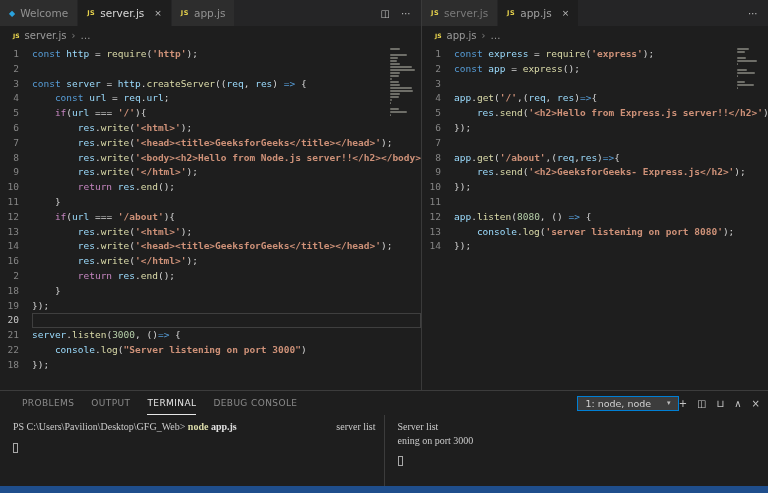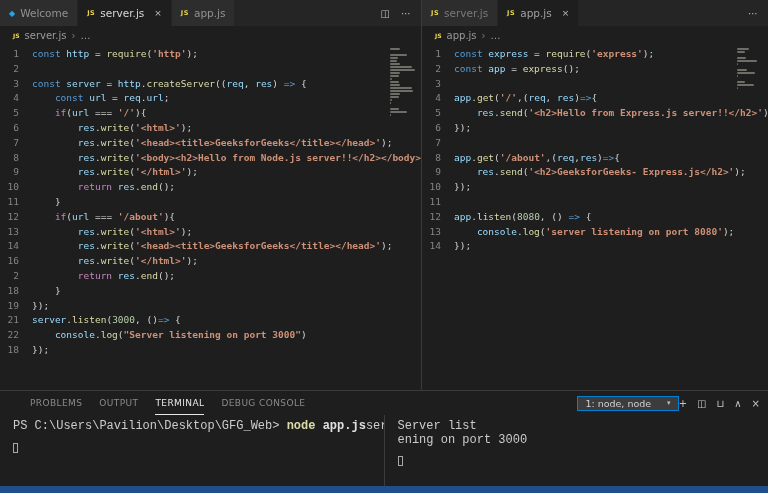--- a/index.html
+++ b/index.html
@@ -44,33 +44,33 @@
   .tk-s { color:var(--str,#ce9178);font-weight:bold; }
   .tk-n { color:var(--num,#b5cea8); }
   .tk-p { color:var(--pun,#d4d4d4); }
 
   .minimap { position:absolute; top:48px; right:3px; width:28px; display:flex;
              flex-direction:column; gap:1px; }
   .mmline { height:2px; background:#8a8a82; opacity:.75; border-radius:1px; }
 
   
   .panel { height:96px; flex:0 0 96px; border-top:1px solid #3c3c3c; display:flex; flex-direction:column; background:#1e1e1e; }
-  .panel-header { height:24px; flex:0 0 24px; display:flex; justify-content:space-between; align-items:center; padding:0 8px 0 30px; }
+  .panel-header { height:24px; flex:0 0 24px; display:flex; justify-content:space-between; align-items:center; padding:0 8px 0 22px; }
   .panel-tabs { display:flex; gap:17px; height:100%; }
   .ptab { display:flex; align-items:center; font-size:9px; letter-spacing:.4px; color:#8a8a8a;
           border-bottom:1px solid transparent; }
   .ptab.active { color:#e7e7e7; border-bottom-color:#e7e7e7; }
   .panel-right { display:flex; align-items:center; gap:0; color:#c5c5c5; font-size:10px; }
   .term-select { display:flex; align-items:center; gap:16px; background:#3c3c3c;
                  border:1px solid var(--select_border,#007fd4); padding:1px 7px; font-size:9.5px; color:#d0d0d0; }
   .term-select .chev { font-size:7px; color:#bdbdbd; }
   .pa-icon { cursor:default; }
 
-  .terminals { flex:1; display:flex; font-family:Liberation Mono, monospace;
-               font-size:12px; line-height:13.5px; color:var(--term_fg,#cccccc); }
+  .terminals { flex:1; display:flex; font-family:Liberation Serif, serif;
+               font-size:10px; line-height:13.5px; color:var(--term_fg,#cccccc); }
   .term { flex:1; padding:5px 8px 0 13px; overflow:hidden; }
   .term + .term { border-left:1px solid #3c3c3c; }
   .tline.row { display:flex; justify-content:space-between; white-space:pre; }
   .tcmd { color:var(--fn,#dcdcaa); font-weight:bold; }
   .targ { color:#e0e0e0; font-weight:bold; }
   .tcursor { width:5px; height:10px; border:1px solid #a8a8a8; margin-top:9px; }
 
   .statusbar { height:7px; flex:0 0 7px; background:var(--status,#1f4e8c); }
 </style>
 </head>
@@ -119,20 +119,21 @@
           <div class="line"><span class="lnum">9</span><span class="ltext"><span class="tk-p">        </span><span class="tk-v">res</span><span class="tk-p">.</span><span class="tk-f">write</span><span class="tk-p">(</span><span class="tk-s">'&lt;/html&gt;'</span><span class="tk-p">);</span></span></div>
           <div class="line"><span class="lnum">10</span><span class="ltext"><span class="tk-p">        </span><span class="tk-c">return</span><span class="tk-p"> </span><span class="tk-v">res</span><span class="tk-p">.</span><span class="tk-f">end</span><span class="tk-p">();</span></span></div>
           <div class="line"><span class="lnum">11</span><span class="ltext"><span class="tk-p">    }</span></span></div>
           <div class="line"><span class="lnum">12</span><span class="ltext"><span class="tk-p">    </span><span class="tk-c">if</span><span class="tk-p">(</span><span class="tk-v">url</span><span class="tk-p"> === </span><span class="tk-s">'/about'</span><span class="tk-p">){</span></span></div>
           <div class="line"><span class="lnum">13</span><span class="ltext"><span class="tk-p">        </span><span class="tk-v">res</span><span class="tk-p">.</span><span class="tk-f">write</span><span class="tk-p">(</span><span class="tk-s">'&lt;html&gt;'</span><span class="tk-p">);</span></span></div>
           <div class="line"><span class="lnum">14</span><span class="ltext"><span class="tk-p">        </span><span class="tk-v">res</span><span class="tk-p">.</span><span class="tk-f">write</span><span class="tk-p">(</span><span class="tk-s">'&lt;head&gt;&lt;title&gt;GeeksforGeeks&lt;/title&gt;&lt;/head&gt;'</span><span class="tk-p">);</span></span></div>
           <div class="line"><span class="lnum">16</span><span class="ltext"><span class="tk-p">        </span><span class="tk-v">res</span><span class="tk-p">.</span><span class="tk-f">write</span><span class="tk-p">(</span><span class="tk-s">'&lt;/html&gt;'</span><span class="tk-p">);</span></span></div>
           <div class="line"><span class="lnum">2</span><span class="ltext"><span class="tk-p">        </span><span class="tk-c">return</span><span class="tk-p"> </span><span class="tk-v">res</span><span class="tk-p">.</span><span class="tk-f">end</span><span class="tk-p">();</span></span></div>
           <div class="line"><span class="lnum">18</span><span class="ltext"><span class="tk-p">    }</span></span></div>
           <div class="line"><span class="lnum">19</span><span class="ltext"><span class="tk-p">});</span></span></div>
+          <div class="line cur"><span class="lnum">20</span><span class="ltext"></span></div>
           <div class="line"><span class="lnum">21</span><span class="ltext"><span class="tk-v">server</span><span class="tk-p">.</span><span class="tk-f">listen</span><span class="tk-p">(</span><span class="tk-n">3000</span><span class="tk-p">, ()</span><span class="tk-k">=&gt;</span><span class="tk-p"> {</span></span></div>
           <div class="line"><span class="lnum">22</span><span class="ltext"><span class="tk-p">    </span><span class="tk-v">console</span><span class="tk-p">.</span><span class="tk-f">log</span><span class="tk-p">(</span><span class="tk-s">"Server listening on port 3000"</span><span class="tk-p">)</span></span></div>
           <div class="line"><span class="lnum">18</span><span class="ltext"><span class="tk-p">});</span></span></div>
         </div>
       <div class="minimap">
           <div class="mmline" style="width: 10px;"></div>
           <div class="mmline" style="width: 0px; background: transparent;"></div>
           <div class="mmline" style="width: 17px;"></div>
           <div class="mmline" style="width: 8px;"></div>
           <div class="mmline" style="width: 7px;"></div>

